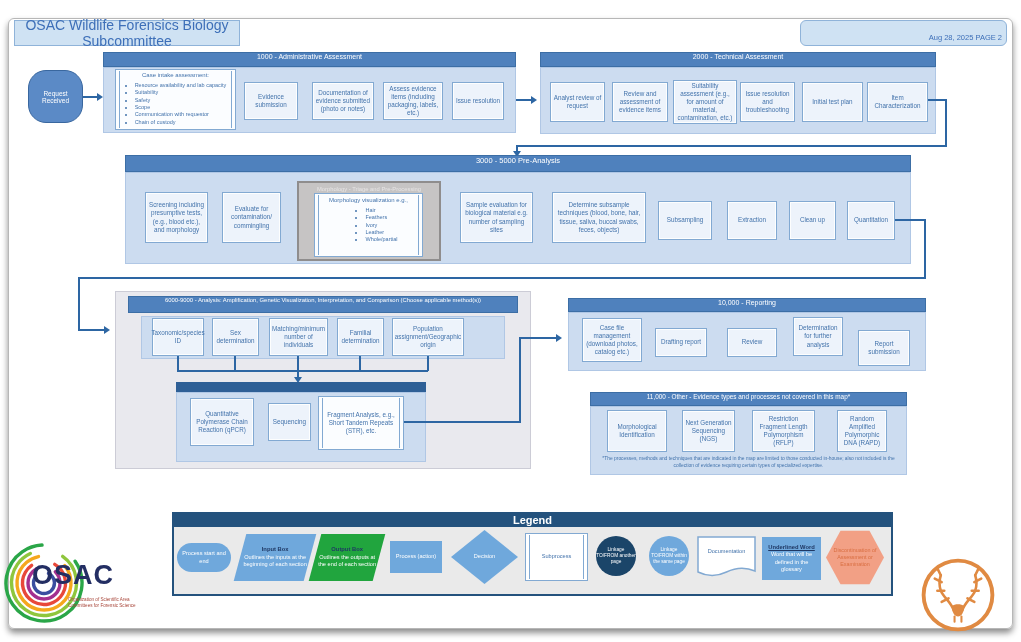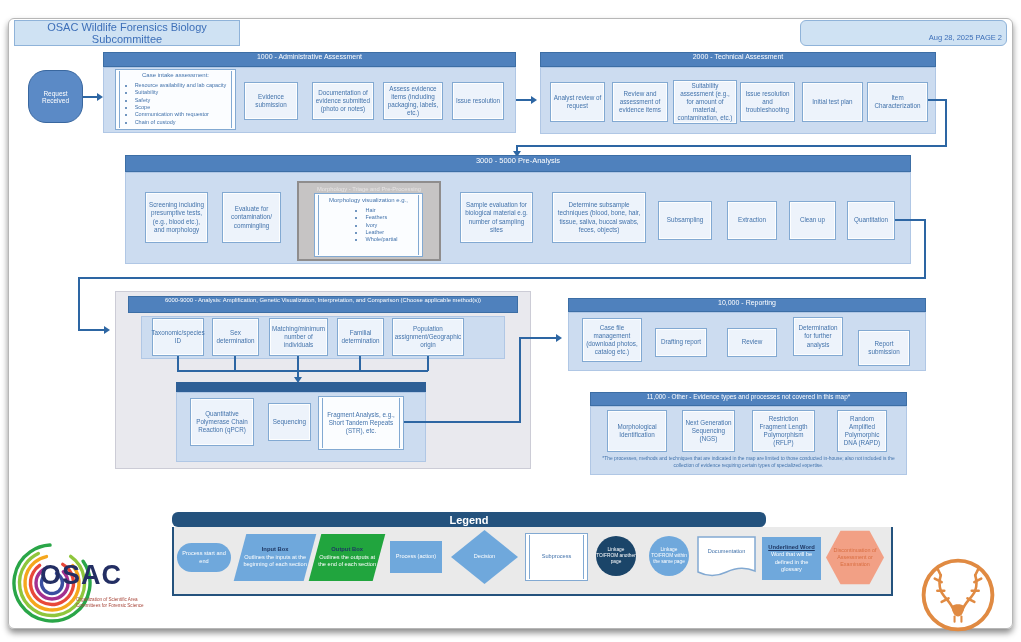--- a/index.html
+++ b/index.html
@@ -2,21 +2,21 @@
 <html><head>
 <meta charset="utf-8">
 <style>
   html,body{margin:0;padding:0;background:#ffffff;}
   #canvas{position:relative;width:1021px;height:642px;background:#fff;overflow:hidden;
           font-family:"Liberation Sans",sans-serif;}
   .abs{position:absolute;box-sizing:border-box;}
   .frame{left:8px;top:18px;width:1005px;height:611px;border:1px solid #b7b7b7;border-radius:6px;
          box-shadow:0 4px 6px rgba(0,0,0,.45);}
   .hdr-cell{background:#cfe2f3;border:1px solid #8fb3d9;color:#3d6fb8;display:flex;
-            align-items:center;justify-content:center;text-align:center;font-size:11px;}
+            align-items:center;justify-content:center;text-align:center;font-size:14px;}
   .sec-hdr{background:#4f81bd;border:1px solid #3c6ea5;color:#ffffff;display:flex;
            justify-content:center;text-align:center;font-size:7px;}
   .sec-body{background:#ccdcf0;border:1px solid #b0c7e5;}
   .pbox{background:#edf3fb;border:1.5px solid #82a9d2;color:#4373ab;font-size:6.3px;line-height:1.3;
         display:flex;align-items:center;justify-content:center;text-align:center;padding:1px 2px;
         box-shadow:0 0 0 1px #fdfefe inset;}
   .sl{position:absolute;top:1px;bottom:1px;width:1px;background:#82a9d2;}
   .sl.l{left:3px;} .sl.r{right:3px;}
   .hline,.vline{background:#2d66a3;}
   .arr-r{width:0;height:0;border-left:6px solid #2d66a3;border-top:4px solid transparent;border-bottom:4px solid transparent;}
@@ -254,21 +254,21 @@
       <span>Next Generation Sequencing (NGS)</span>
     </div>
   <div class="abs pbox" style="left:752px;top:410px;width:63px;height:42px;">
       <span>Restriction Fragment Length Polymorphism (RFLP)</span>
     </div>
   <div class="abs pbox" style="left:837px;top:410px;width:50px;height:42px;">
       <span>Random Amplified Polymorphic DNA (RAPD)</span>
     </div>
   <div class="abs tiny-note" style="left:600px;top:456px;width:297px;">*The processes, methods and techniques that are indicated in the map are limited to those conducted in-house; also not included is the collection of evidence requiring certain types of specialized expertise.</div>
 
-  <div class="abs legend-bar" style="left:172px;top:512px;width:594px;height:15px;border-radius:6px;">
+  <div class="abs legend-bar" style="left:172px;top:512px;width:721px;height:15px;">
     <span>Legend</span>
   </div>
   <div class="abs legend-body" style="left:172px;top:527px;width:721px;height:69px;"></div>
 
   <div class="abs lshape" style="left:177px;top:543px;width:54px;height:29px;background:#6fa8dc;border-radius:15px;">
     <span>Process start and end</span>
   </div>
 
   <div class="abs lshape para" style="left:240px;top:534px;width:70px;height:47px;background:#6fa8dc;">
     <div class="para-in">
@@ -315,21 +315,21 @@
 
   <div class="abs lshape" style="left:762px;top:537px;width:59px;height:43px;background:#6fa8dc;flex-direction:column;padding:0 2px;">
     <span class="ltitle" style="text-decoration:underline;">Underlined Word</span>
     <span>Word that will be defined in the glossary</span>
   </div>
 
   <div class="abs lshape hex" style="left:826px;top:529px;width:58px;height:57px;">
     <span style="width:44px;">Discontinuation of Assessment or Examination</span>
   </div>
 
-  <div class="abs" style="left:12px;top:535px;width:150px;height:95px;">
+  <div class="abs" style="left:4px;top:535px;width:150px;height:95px;">
     <svg width="90" height="95" viewBox="0 0 90 95" style="position:absolute;left:0;top:0;">
       <g fill="none" stroke-linecap="round">
         <circle cx="40" cy="48" r="38" stroke="#2aa648" stroke-width="3.4" stroke-dasharray="200 39" transform="rotate(-35 40 48)"></circle>
         <circle cx="40" cy="48" r="32.5" stroke="#8fc63d" stroke-width="3.4" stroke-dasharray="170 35" transform="rotate(-55 40 48)"></circle>
         <circle cx="40" cy="48" r="27" stroke="#f5a71d" stroke-width="3.4" stroke-dasharray="140 30" transform="rotate(-40 40 48)"></circle>
         <circle cx="40" cy="48" r="21.5" stroke="#e8483a" stroke-width="3.4" stroke-dasharray="110 25" transform="rotate(-60 40 48)"></circle>
         <circle cx="40" cy="48" r="16" stroke="#a3308f" stroke-width="3.4" stroke-dasharray="80 21" transform="rotate(-45 40 48)"></circle>
         <circle cx="40" cy="48" r="10.5" stroke="#3a4ea0" stroke-width="3.4" stroke-dasharray="50 16" transform="rotate(-65 40 48)"></circle>
       </g>
     </svg>

